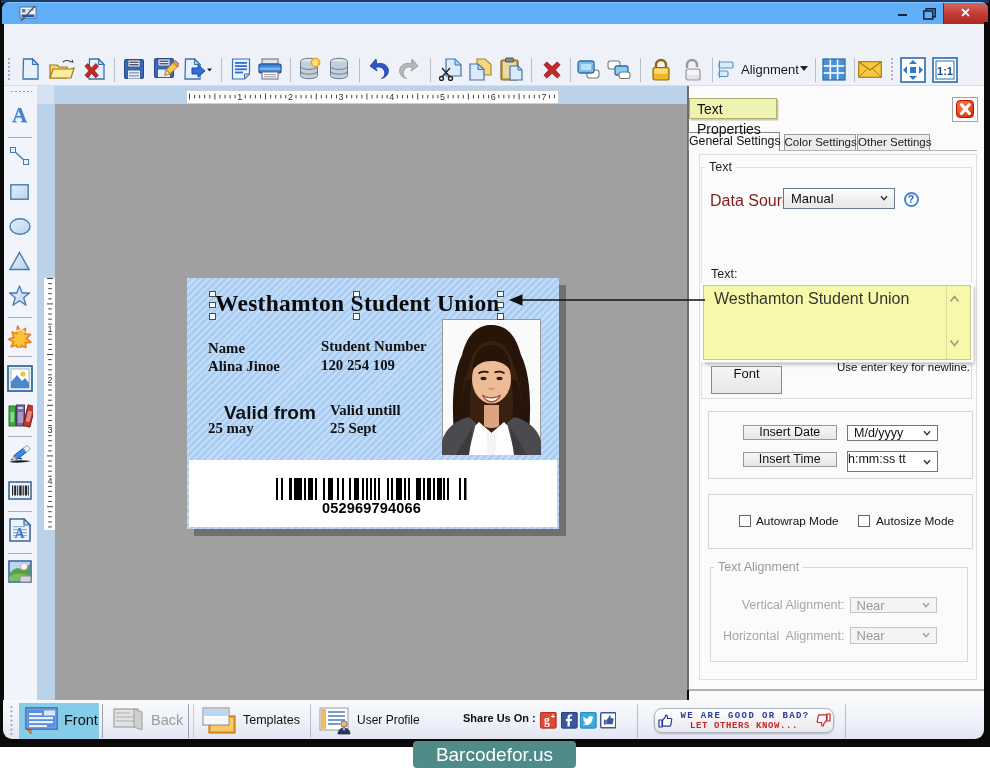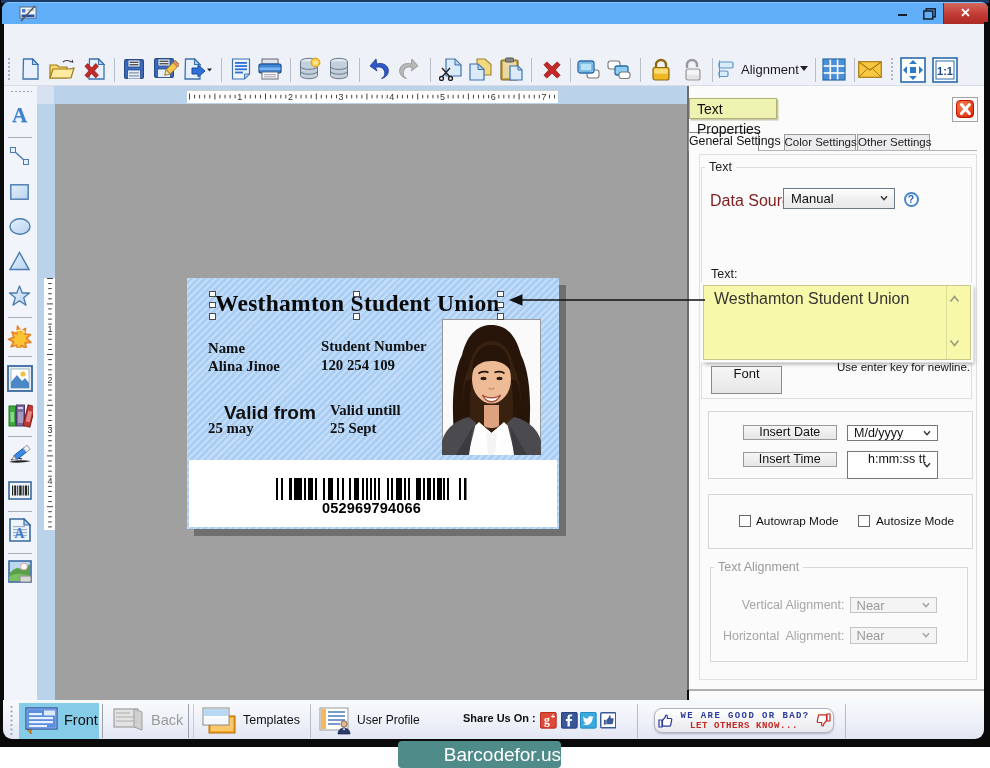--- a/index.html
+++ b/index.html
@@ -579,21 +579,21 @@
 <path d="M4 9l13.5-5.8v11.6z" fill="#111"></path>
 </svg>
   </div>
 
   <div class="abs" style="left:689px;top:86px;width:295px;height:604px;background:#fbfbfc;"></div>
   <div class="abs" style="left:686.5px;top:86px;width:2.5px;height:604px;background:#6e6e6e;"></div>
   <div id="rightpanel">
   <div class="abs" style="left:689px;top:149.5px;width:288px;height:1px;background:#b4b4b4;"></div>
   <div class="abs" style="left:783.5px;top:134px;width:72px;height:16px;background:#ececee;border:1px solid #9a9a9a;border-bottom:none;font-size:11.5px;color:#222;text-align:center;line-height:15px;white-space:nowrap;">Color Settings</div>
   <div class="abs" style="left:857px;top:134px;width:73px;height:16px;background:#ececee;border:1px solid #9a9a9a;border-bottom:none;font-size:11.5px;color:#222;text-align:center;line-height:15px;white-space:nowrap;">Other Settings</div>
-  <div class="abs" style="left:688px;top:131.5px;width:71px;height:19px;background:#fbfbfc;border:1px solid #8a8a8a;border-bottom:none;font-size:12.3px;color:#111;text-align:left;line-height:17px;white-space:nowrap;">General Settings</div>
+  <div class="abs" style="left:688px;top:131.5px;width:92px;height:19px;background:#fbfbfc;border:1px solid #8a8a8a;border-bottom:none;font-size:12.3px;color:#111;text-align:left;line-height:17px;white-space:nowrap;">General Settings</div>
   <div class="abs" style="left:689px;top:98px;width:88px;height:21px;background:#eff3b2;border:1px solid #b0b070;box-shadow:1.5px 1.5px 0 rgba(150,150,110,0.5);font-size:14px;color:#101010;line-height:20px;padding-left:7px;">Text Properties</div>
   <div class="abs" style="left:952px;top:96.5px;width:25.5px;height:25px;background:#fdfdfd;border:1px solid #a2a2a2;"></div>
   <div class="abs" style="left:955.5px;top:100px;width:18.5px;height:18px;background:radial-gradient(circle at 35% 30%,#f5815a,#e84f24 55%,#cf1600);border:1.5px solid #c41400;border-radius:4px;"></div>
   <svg class="abs" style="left:955.5px;top:100px" width="18.5" height="18" viewBox="0 0 18.5 18">
         <path d="M5.4 4.6l8 9M13.4 4.6l-8 9" stroke="#fff" stroke-width="3" stroke-linecap="round"></path>
       </svg>
   <div class="abs" style="left:699px;top:154px;width:278px;height:526px;border:1px solid #e0e0e0;"></div>
   <div class="abs" style="left:700.5px;top:167px;width:271px;height:232px;border:1px solid #dedede;"></div>
   <div class="abs" style="left:705px;top:160.5px;background:#fbfbfc;padding:0 4px;font-size:12.5px;color:#222;line-height:1;">Text</div>
   <div class="abs" style="left:710px;top:192.5px;font-size:16px;color:#7f1d1d;line-height:1;">Data Source:</div>
@@ -612,21 +612,21 @@
         <path d="M2.5 2.5l4 5 4-5" fill="none" stroke="#9a9a80" stroke-width="1.6"></path>
       </svg>
   <div class="abs" style="left:711px;top:366px;width:71px;height:28px;background:linear-gradient(#f6f6f6,#e6e6e8);border:1px solid #8a8a8a;font-size:13px;color:#111;text-align:center;line-height:14px;">Font</div>
   <div class="abs" style="left:790px;top:361.5px;width:180px;text-align:right;font-size:11.5px;color:#111;line-height:1;">Use enter key for newline.</div>
   <div class="abs" style="left:707.5px;top:411.3px;width:265.5px;height:67.7px;border:1px solid #d6d6d6;"></div>
   <div class="abs" style="left:742.5px;top:425.4px;width:94.5px;height:15px;background:linear-gradient(#f6f6f6,#e6e6e8);border:1px solid #999;font-size:12.5px;color:#111;text-align:center;line-height:13.5px;">Insert Date</div>
   <div class="combo" style="left:847px;top:425px;width:90.5px;height:15.5px;line-height:14px;padding-left:6px;font-size:12.5px;background:#fff;">M/d/yyyy<svg class="chev" width="8" height="8" viewBox="0 0 8 8">
           <path d="M1 2.2l3 3.4 3-3.4" fill="none" stroke="#333" stroke-width="1.4"></path>
         </svg></div>
   <div class="abs" style="left:742.5px;top:451.6px;width:94.5px;height:15px;background:linear-gradient(#f6f6f6,#e6e6e8);border:1px solid #999;font-size:12.5px;color:#111;text-align:center;line-height:13.5px;">Insert Time</div>
-  <div class="combo" style="left:847px;top:451.3px;width:90.5px;height:28px;line-height:14px;padding-left:20px;font-size:12.5px;background:#fff;">h:mm:ss tt<svg class="chev" width="8" height="8" viewBox="0 0 8 8">
+  <div class="combo" style="left:847px;top:451.3px;width:90.5px;height:21px;line-height:14px;padding-left:0;font-size:12.5px;background:#fff;">h:mm:ss tt<svg class="chev" width="8" height="8" viewBox="0 0 8 8">
           <path d="M1 2.2l3 3.4 3-3.4" fill="none" stroke="#333" stroke-width="1.4"></path>
         </svg></div>
   <div class="abs" style="left:707.5px;top:494px;width:265.5px;height:55.2px;border:1px solid #d6d6d6;"></div>
   <div class="abs" style="left:738.5px;top:515px;width:12px;height:12px;background:#fff;border:1px solid #666;"></div>
   <div class="abs" style="left:756px;top:516px;font-size:11.8px;color:#111;line-height:1;">Autowrap Mode</div>
   <div class="abs" style="left:858px;top:515px;width:12px;height:12px;background:#fff;border:1px solid #666;"></div>
   <div class="abs" style="left:876px;top:516px;font-size:11.8px;color:#111;line-height:1;">Autosize Mode</div>
   <div class="abs" style="left:710px;top:567px;width:257.5px;height:95px;border:1px solid #d8d8d8;"></div>
   <div class="abs" style="left:714px;top:560.5px;background:#fbfbfc;padding:0 4px;font-size:12.5px;color:#9a9a9a;line-height:1;">Text Alignment</div>
   <div class="abs" style="left:700px;top:599px;width:144.5px;text-align:right;font-size:12.5px;color:#a6a6a6;line-height:1;">Vertical Alignment:</div>
@@ -741,14 +741,14 @@
 <g transform="rotate(180 9.5 9.5)">
           <path d="M2 9h3v7H2z" fill="#fff" stroke="#c42820" stroke-width="1.2"></path>
 <path d="M5.5 9.5l2.5-3c.3-.4.4-1 .4-1.6 0-.5.4-.9.9-.9.6 0 1 .5 1 1.1v2.4h3.4c.7 0 1.2.6 1 1.2l-1 5.5c-.1.5-.6.9-1.1.9H5.5z" fill="#fff" stroke="#c42820" stroke-width="1.2"></path>
         </g>
       </svg>
   </div>
 
   <div class="abs" style="left:984px;top:22px;width:6px;height:725px;background:#0a0a0a;"></div>
 
   <div class="abs" style="left:0;top:747px;width:990px;height:21px;background:#fff;"></div>
-  <div class="abs" style="left:398px;top:741px;width:163px;height:27px;background:#4e8b89;border-radius:4px;text-align:right;color:#fff;font-size:19px;line-height:27px;">Barcodefor.us</div>
+  <div class="abs" style="left:413px;top:741px;width:163px;height:27px;background:#4e8b89;border-radius:4px;text-align:center;color:#fff;font-size:19px;line-height:27px;">Barcodefor.us</div>
 </div>
 
 </body></html>

